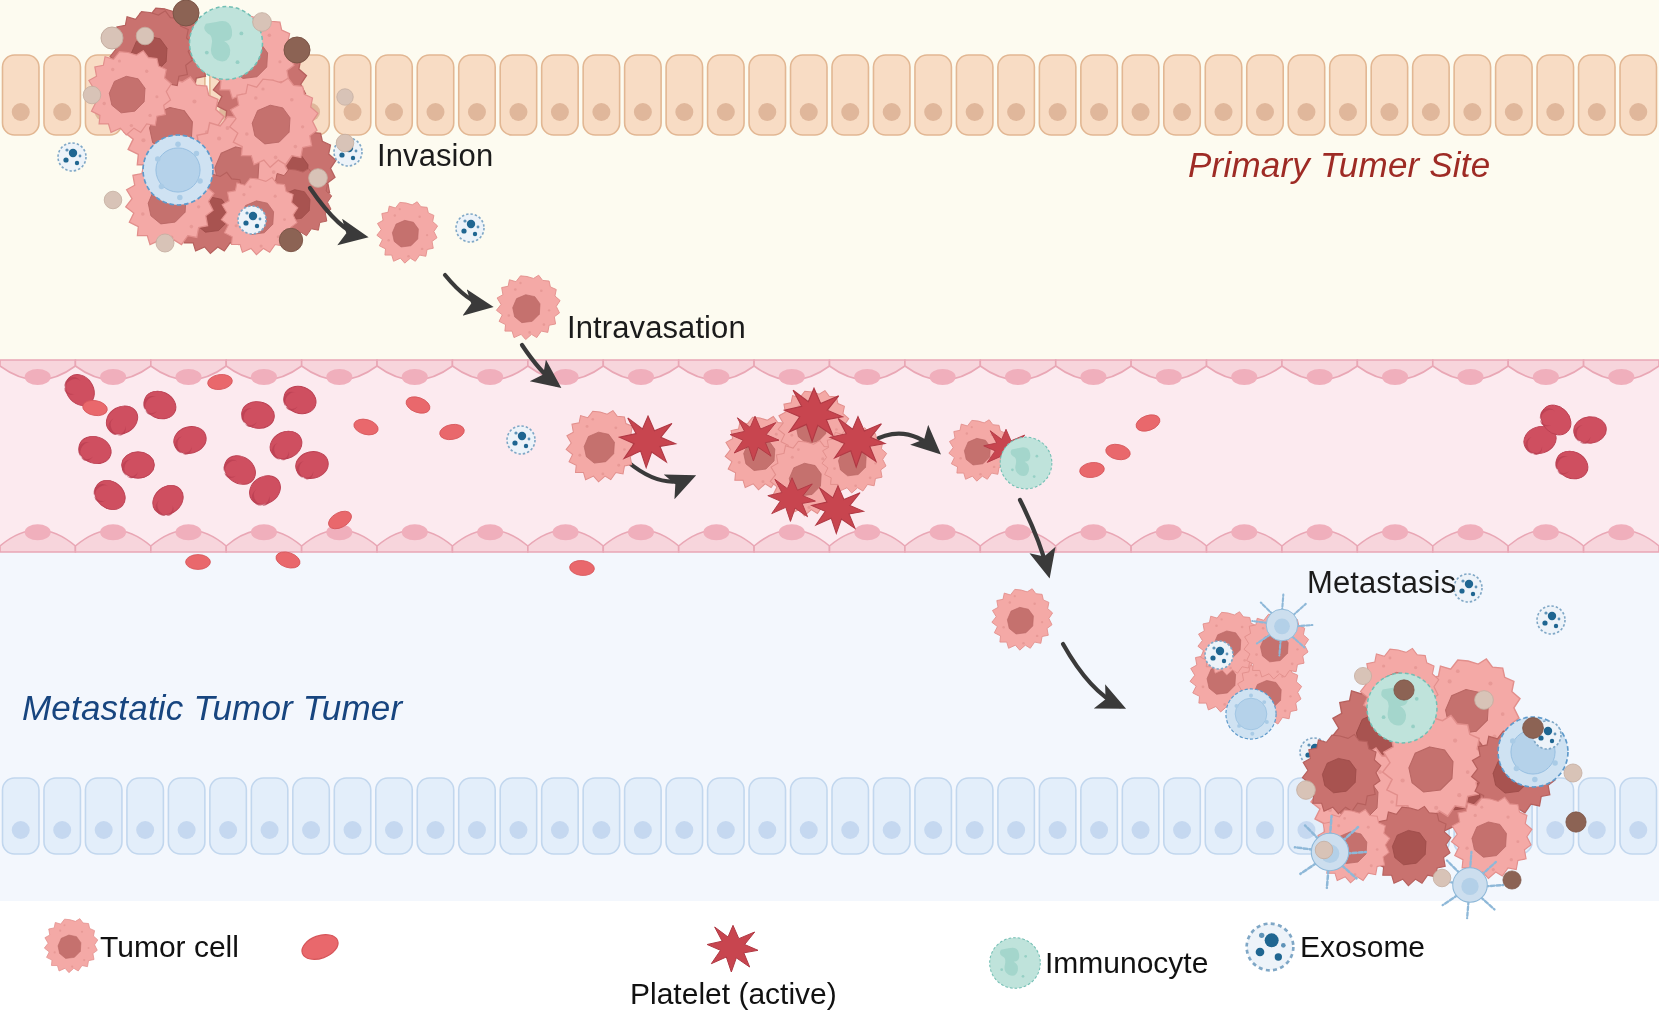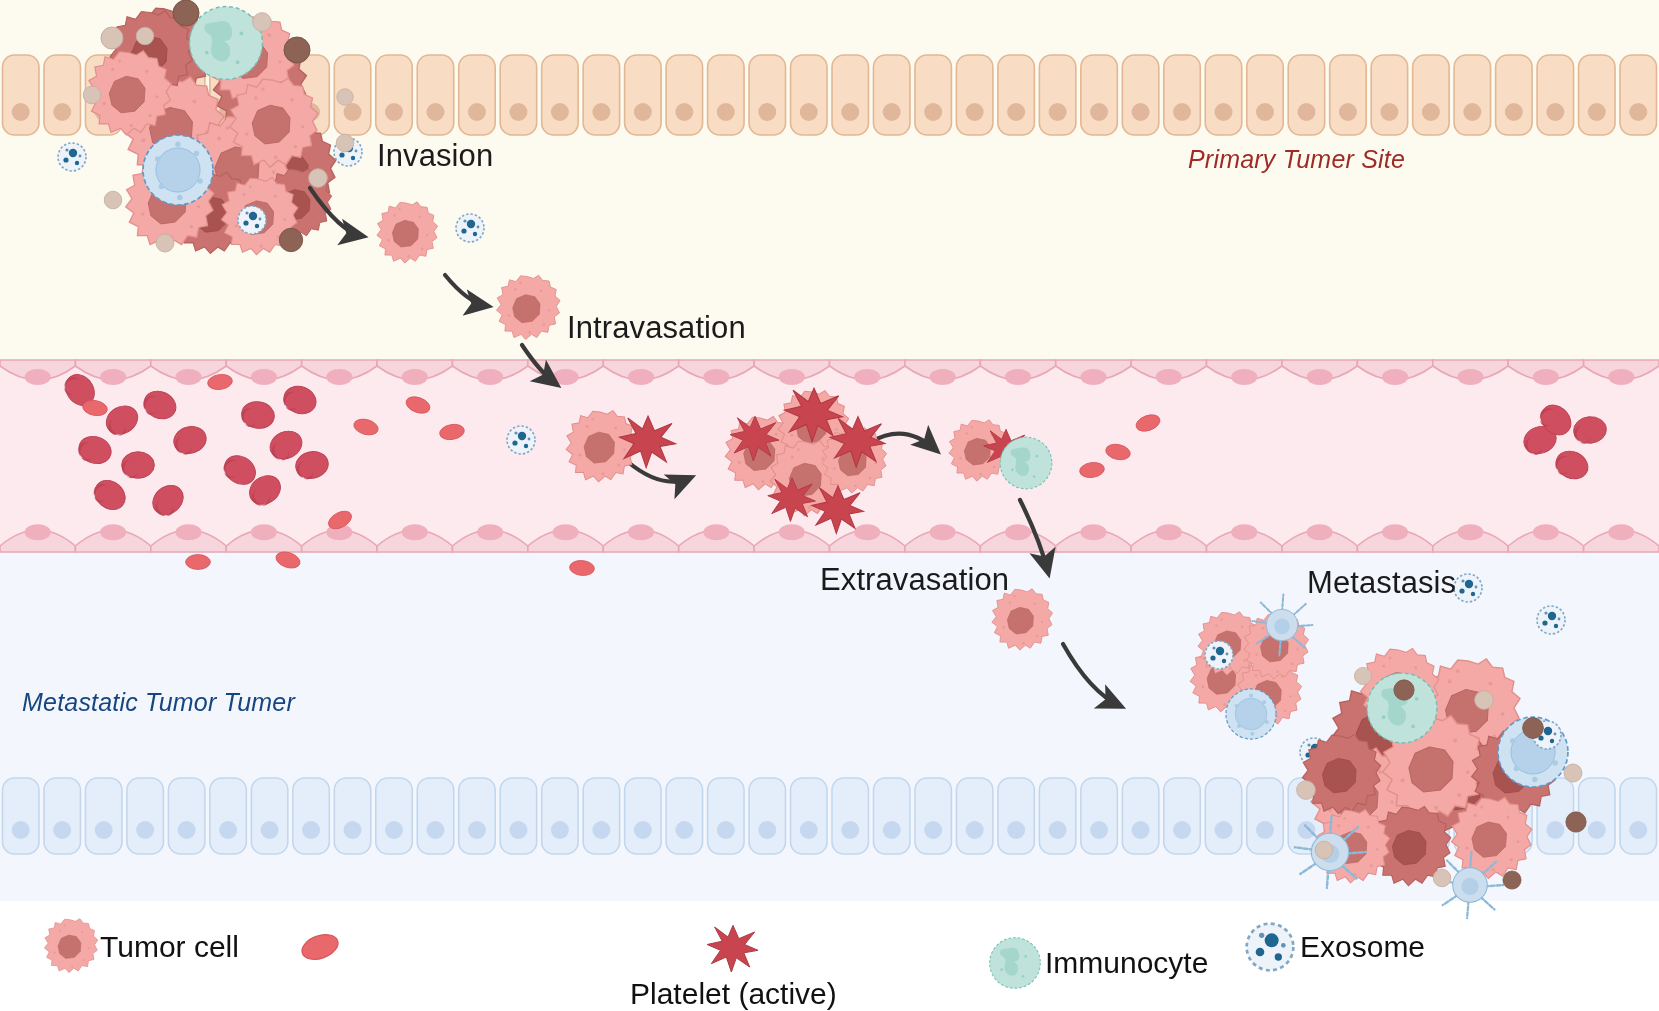--- a/index.html
+++ b/index.html
@@ -2,21 +2,21 @@
 <html><head>
 <meta charset="utf-8">
 <title>Metastatic Cascade Diagram</title>
 <style>
   html,body{margin:0;padding:0;background:#ffffff;}
   body{font-family:"Liberation Sans",sans-serif;}
   #stage{position:relative;width:1659px;height:1011px;overflow:hidden;background:#7dd3fc;}
   #stage svg.layer{position:absolute;left:0;top:0;width:1659px;height:1011px;}
   .lbl{position:absolute;white-space:nowrap;}
   .step-lbl{font-size:31px;color:#1b1b1b;font-family:"Liberation Sans",sans-serif;letter-spacing:.1px;}
-  .site-lbl{font-size:25px;font-style:italic;font-weight:400;font-family:"Liberation Sans",sans-serif;letter-spacing:.2px;}
+  .site-lbl{font-size:35px;font-style:italic;font-weight:400;font-family:"Liberation Sans",sans-serif;letter-spacing:.2px;}
   .legend-row{position:absolute;left:0;top:905px;width:1659px;height:100px;}
   .legend-item{position:absolute;display:flex;align-items:center;gap:0;}
   .legend-text{font-size:30px;color:#111;font-family:"Liberation Sans",sans-serif;}
   .legend-ico{width:60px;height:60px;flex:0 0 60px;position:relative;}
   .legend-ico svg{width:60px;height:60px;display:block;}
 </style>
 </head>
 <body>
 
 <div id="stage">
@@ -578,21 +578,20 @@
       <use href="#vesD" transform="translate(1512,880) scale(.7)"></use>
     </g>
 
     <g>
       <use href="#exo" transform="translate(521,440)"></use>
     </g>
   </svg>
 
   <div class="lbl step-lbl" style="left:377px;top:138px;">Invasion</div>
   <div class="lbl step-lbl" style="left:567px;top:310px;">Intravasation</div>
-  <div class="lbl step-lbl" style="left:820px;top:562px;">Extravasation</div>
   <div class="lbl step-lbl" style="left:1307px;top:565px;">Metastasis</div>
 
   <div class="lbl site-lbl" style="left:1188px;top:145px;color:#9E2B25;">Primary Tumer Site</div>
   <div class="lbl site-lbl" style="left:22px;top:688px;color:#17457F;">Metastatic Tumor Tumer</div>
 
   <div class="legend-row">
 
     <div class="legend-item" style="left:40px;top:12px;">
       <span class="legend-ico">
         <svg viewBox="-55 -55 110 110">

